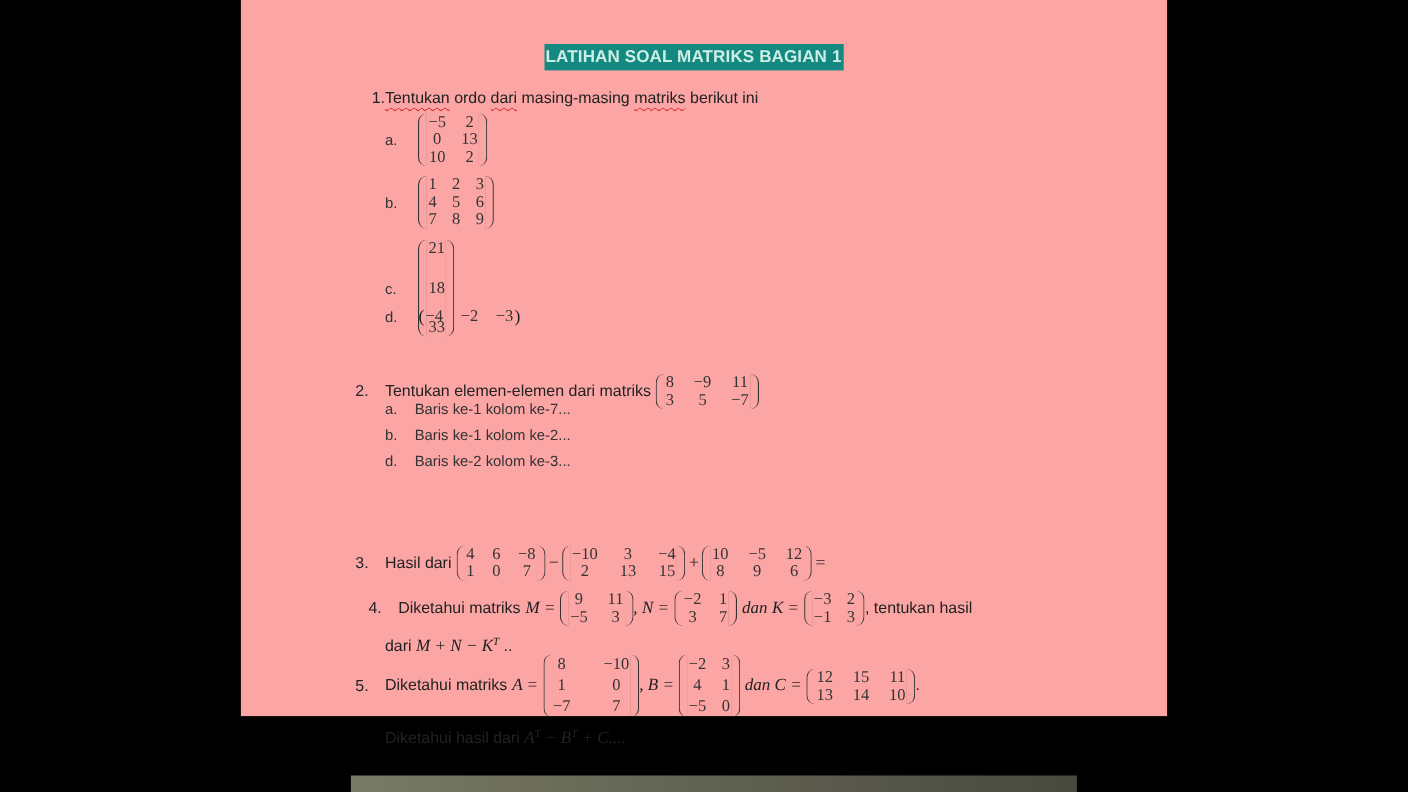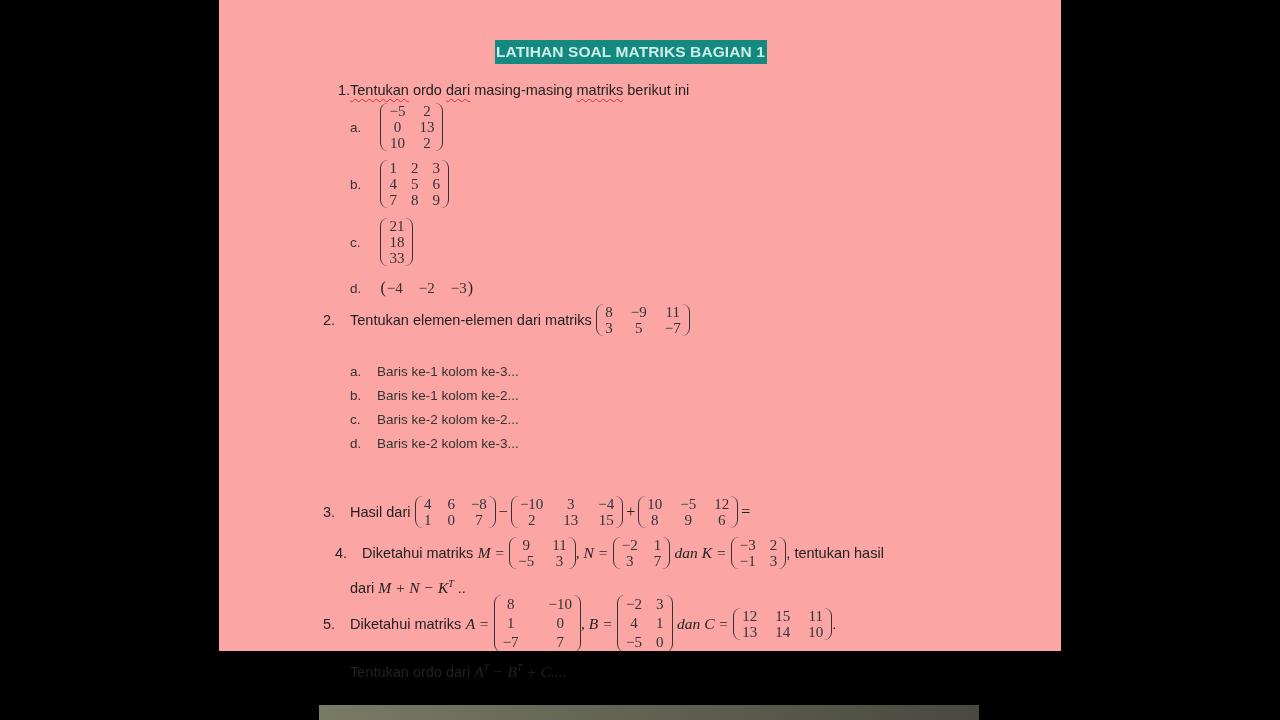--- a/index.html
+++ b/index.html
@@ -110,58 +110,57 @@
           <span>9</span>
       </span>
       <span class="paren r"></span>
     </span>
   </div>
 
   <div class="abs" style="left:131px; top:218px;">
     <span class="sub" style="display:inline-block;width:26px;vertical-align:middle;">c.</span>
     <span class="mtx">
       <span class="paren l"></span>
-      <span class="mgrid tight" style="grid-template-columns:auto;">
+      <span class="mgrid tight" style="grid-template-columns:auto;gap:20px;">
         <span>21</span>
         <span>18</span>
         <span>33</span>
       </span>
       <span class="paren r"></span>
     </span>
   </div>
 
   <div class="abs" style="left:131px; top:279px;">
     <span class="sub" style="display:inline-block;width:26px;vertical-align:middle;">d.</span>
     <span class="op" style="padding:0;">(</span><span class="mgrid" style="display:inline-grid;grid-template-columns:repeat(3,auto);column-gap:16px;vertical-align:middle;">
         <span>−4</span>
         <span>−2</span>
         <span>−3</span>
       </span><span class="op" style="padding:0;">)</span>
   </div>
 
-  <div class="abs" style="left:104px; top:304px;">
+  <div class="abs" style="left:104px; top:340px;">
     <span class="txt" style="display:inline-block;width:27px;vertical-align:middle;">2.</span><span class="txt" style="vertical-align:middle;">Tentukan elemen-elemen dari matriks</span>
     <span class="mtx">
       <span class="paren l"></span>
       <span class="mgrid tight" style="grid-template-columns:repeat(3,auto);column-gap:18px;">
         <span>8</span>
           <span>−9</span>
           <span>11</span>
         <span>3</span>
           <span>5</span>
           <span>−7</span>
       </span>
       <span class="paren r"></span>
     </span>
   </div>
 
   <div class="abs sub" style="left:131px; top:360px; line-height:24px;">
-    <div><span style="display:inline-block;width:27px;">a.</span><span>Baris ke-1 kolom ke-3...</span></div>
+    <div><span style="display:inline-block;width:27px;">a.</span><span>Baris ke-1 kolom ke-7...</span></div>
     <div><span style="display:inline-block;width:27px;">b.</span><span>Baris ke-1 kolom ke-2...</span></div>
-    <div><span style="display:inline-block;width:27px;">c.</span><span>Baris ke-2 kolom ke-2...</span></div>
     <div><span style="display:inline-block;width:27px;">d.</span><span>Baris ke-2 kolom ke-3...</span></div>
   </div>
 
   <div class="abs" style="left:104px; top:496px;">
     <span class="txt" style="display:inline-block;width:27px;vertical-align:middle;">3.</span><span class="txt" style="vertical-align:middle;">Hasil dari</span>
     <span class="mtx">
       <span class="paren l"></span>
       <span class="mgrid tight" style="grid-template-columns:repeat(3,auto);column-gap:16px;">
         <span>4</span>
           <span>6</span>
@@ -271,18 +270,18 @@
           <span>15</span>
           <span>11</span>
         <span>13</span>
           <span>14</span>
           <span>10</span>
       </span>
       <span class="paren r"></span>
     </span><span class="txt" style="vertical-align:middle;">.</span>
   </div>
   <div class="abs txt" style="left:131px; top:659px;">
-    <span>Tentukan ordo dari</span>
+    <span>Diketahui hasil dari</span>
     <span class="math">A</span><sup class="math" style="font-size:10px;">T</sup><span class="math"> − B</span><sup class="math" style="font-size:10px;">T</sup><span class="math"> + C....</span>
   </div>
 
   <div class="bottom-band"></div>
 </div>
 
 </body></html>

